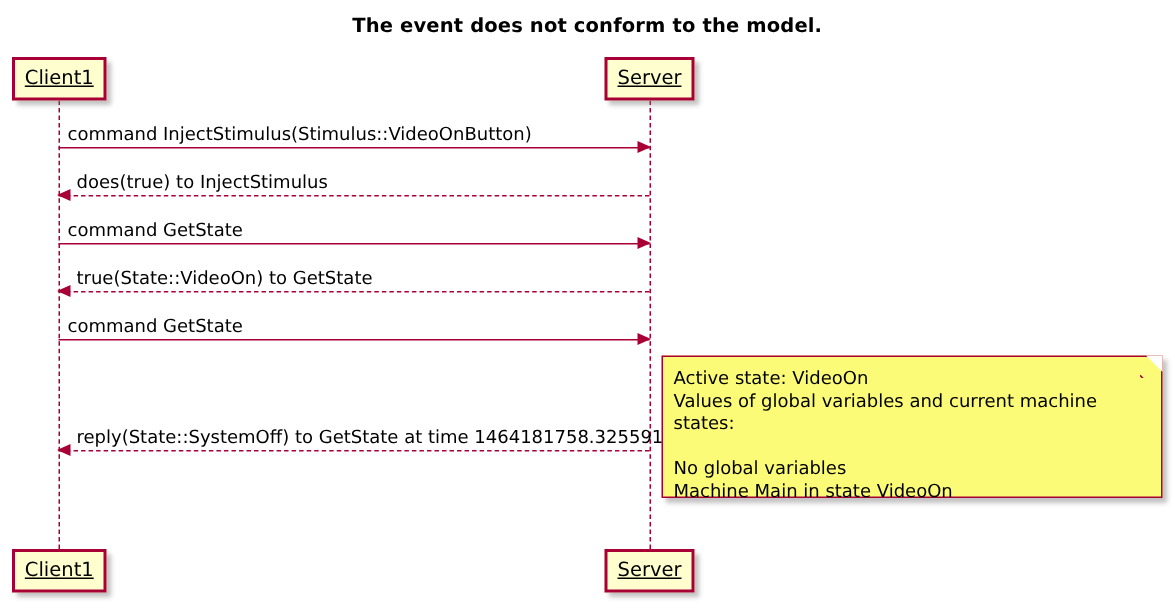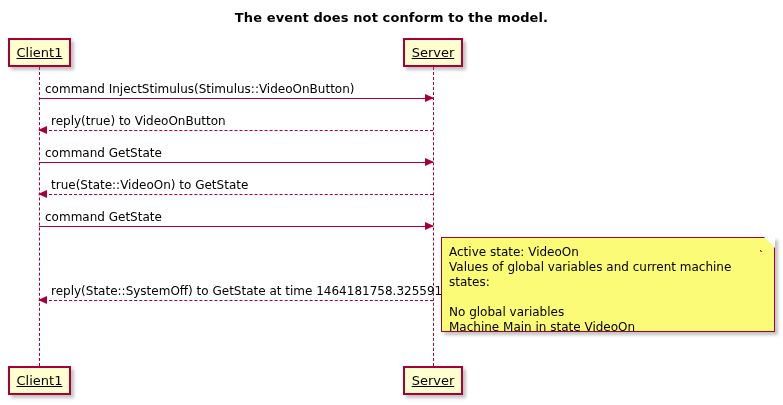--- a/index.html
+++ b/index.html
@@ -177,21 +177,21 @@
 
   <div class="msg solid" style="left:39px; top:98px; width:394px;">
     <div class="line"></div>
     <div class="arrow-right"></div>
     <div class="msg-label from-left">command InjectStimulus(Stimulus::VideoOnButton)</div>
   </div>
 
   <div class="msg dashed" style="left:39px; top:130px; width:394px;">
     <div class="line"></div>
     <div class="arrow-left"></div>
-    <div class="msg-label from-right">reply(true) to VideoOnButton</div>
+    <div class="msg-label from-right">does(true) to InjectStimulus</div>
   </div>
 
   <div class="msg solid" style="left:39px; top:162px; width:394px;">
     <div class="line"></div>
     <div class="arrow-right"></div>
     <div class="msg-label from-left">command GetState</div>
   </div>
 
   <div class="msg dashed" style="left:39px; top:194px; width:394px;">
     <div class="line"></div>

